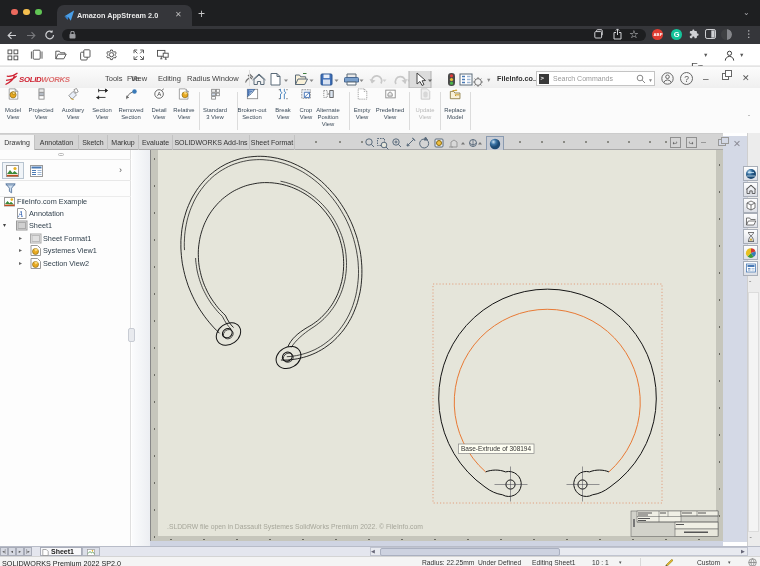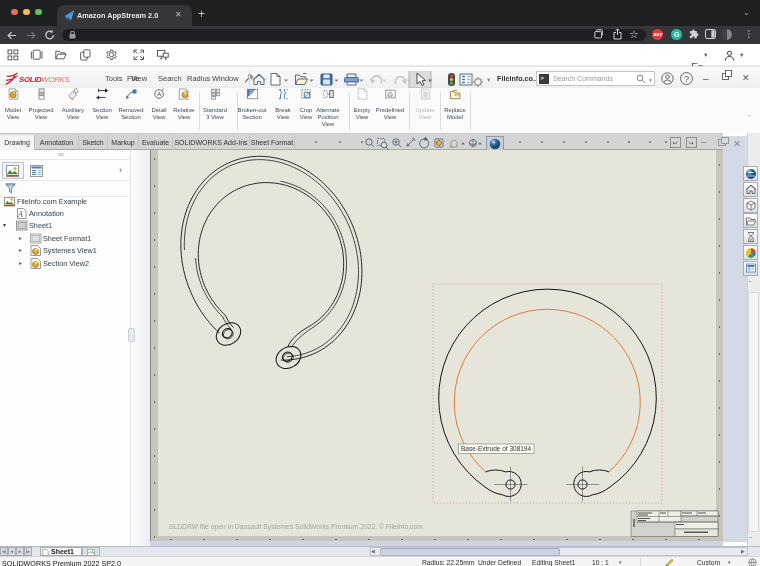--- a/index.html
+++ b/index.html
@@ -112,25 +112,25 @@
 <svg class="abs" style="left:724px;top:6px" width="11" height="11" viewBox="0 0 11 11" fill="none" stroke="#3d3d3d">
         <circle cx="5.5" cy="3.3" r="2.1"></circle>
         <path d="M1.3 10.6 a4.2 4.2 0 0 1 8.4 0"></path>
       </svg>
 <div class="abs" style="left:739px;top:7.5px;font-size:5.5px;color:#555;">▼</div>
 </div>
 <div class="abs" style="left:0;top:66px;width:760px;height:22px;background:linear-gradient(#fcfcfc,#efefef);border-top:1px solid #e4e4e4;">
 <svg class="abs" style="left:4px;top:5px" width="15" height="13" viewBox="0 0 15 13">
         <path d="M1.5 12.5 C7 10 9.5 7.5 10.5 3.5 M2.8 4.2 C6.5 4.6 10.5 3.4 13.5 1 M2 8.4 C6.8 8 10.3 6.4 12.6 4" stroke="#cf2030" stroke-width="1.2" fill="none"></path>
       </svg>
-<div class="abs" style="left:19px;top:7.5px;font-size:7.8px;color:#cf2030;font-style:italic;font-weight:bold;letter-spacing:-0.3px;">SOLID<span style="font-weight:normal;color:#dd7070;">WORKS</span></div>
+<div class="abs" style="left:19px;top:7.5px;font-size:7.8px;color:#cf2030;font-style:italic;font-weight:bold;letter-spacing:-0.3px;">SOLID<span style="font-weight:bold;color:#dd7070;">WORKS</span></div>
 <div class="menuitem" style="left:79px;margin-left:48px;">File</div>
 <div class="menuitem" style="left:105px;">Tools</div>
 <div class="menuitem" style="left:131px;">View</div>
-<div class="menuitem" style="left:158px;">Search</div>
+<div class="menuitem" style="left:158px;">Editing</div>
 <div class="menuitem" style="left:187px;">Radius</div>
 <div class="menuitem" style="left:212px;">Window</div>
 <svg class="abs" style="left:244px;top:6px" width="10" height="10" viewBox="0 0 10 10">
         <path d="M2 8 L5 5 M4 2 l4 4 M3 6.5 l-1.5 3 M5.5 1 L9 4.5" stroke="#707070" stroke-width="1.1" fill="none"></path>
       </svg>
 <div class="abs" style="left:249px;top:3px;width:1px;height:16px;background:#ddd;"></div>
 <svg class="abs" style="left:250px;top:4px" width="240" height="17" viewBox="0 0 240 17">
 <g stroke="#5a6a78" fill="none" stroke-width="1">
           <path d="M4 13.5 V8.5 L9 4 L14 8.5 V13.5 h-3.4 v-3 h-3.2 v3 Z M2.5 9 L9 3 L15.5 9"></path>
         </g>

